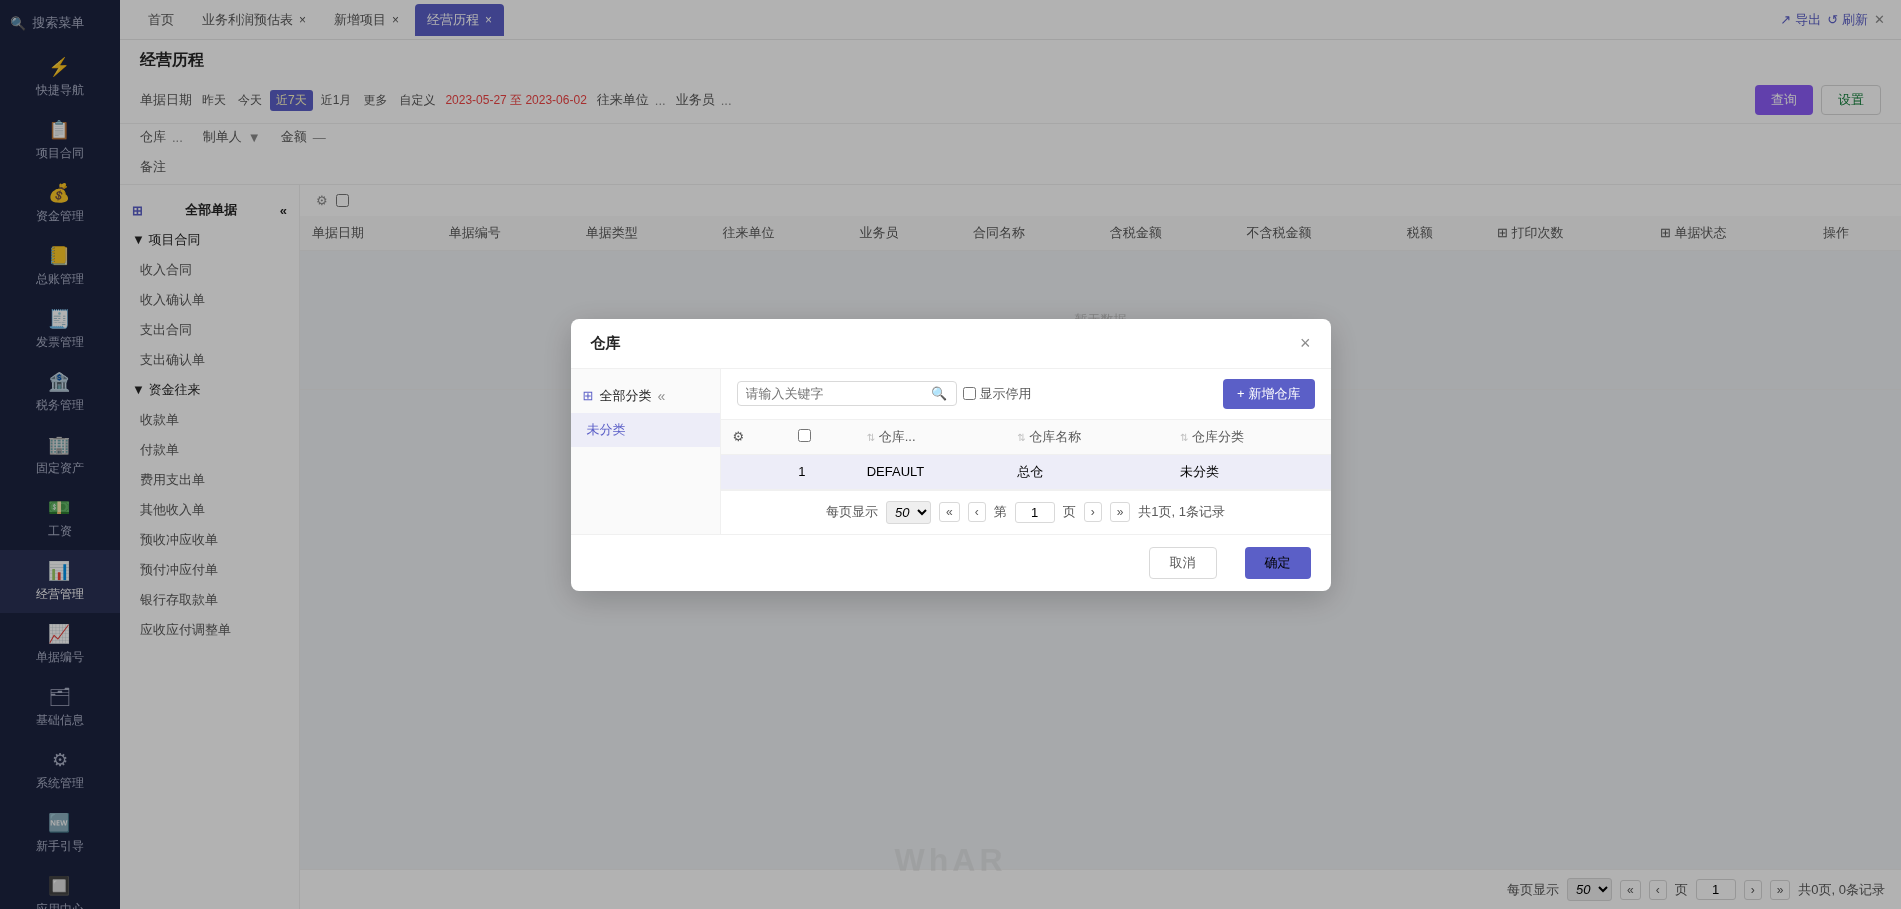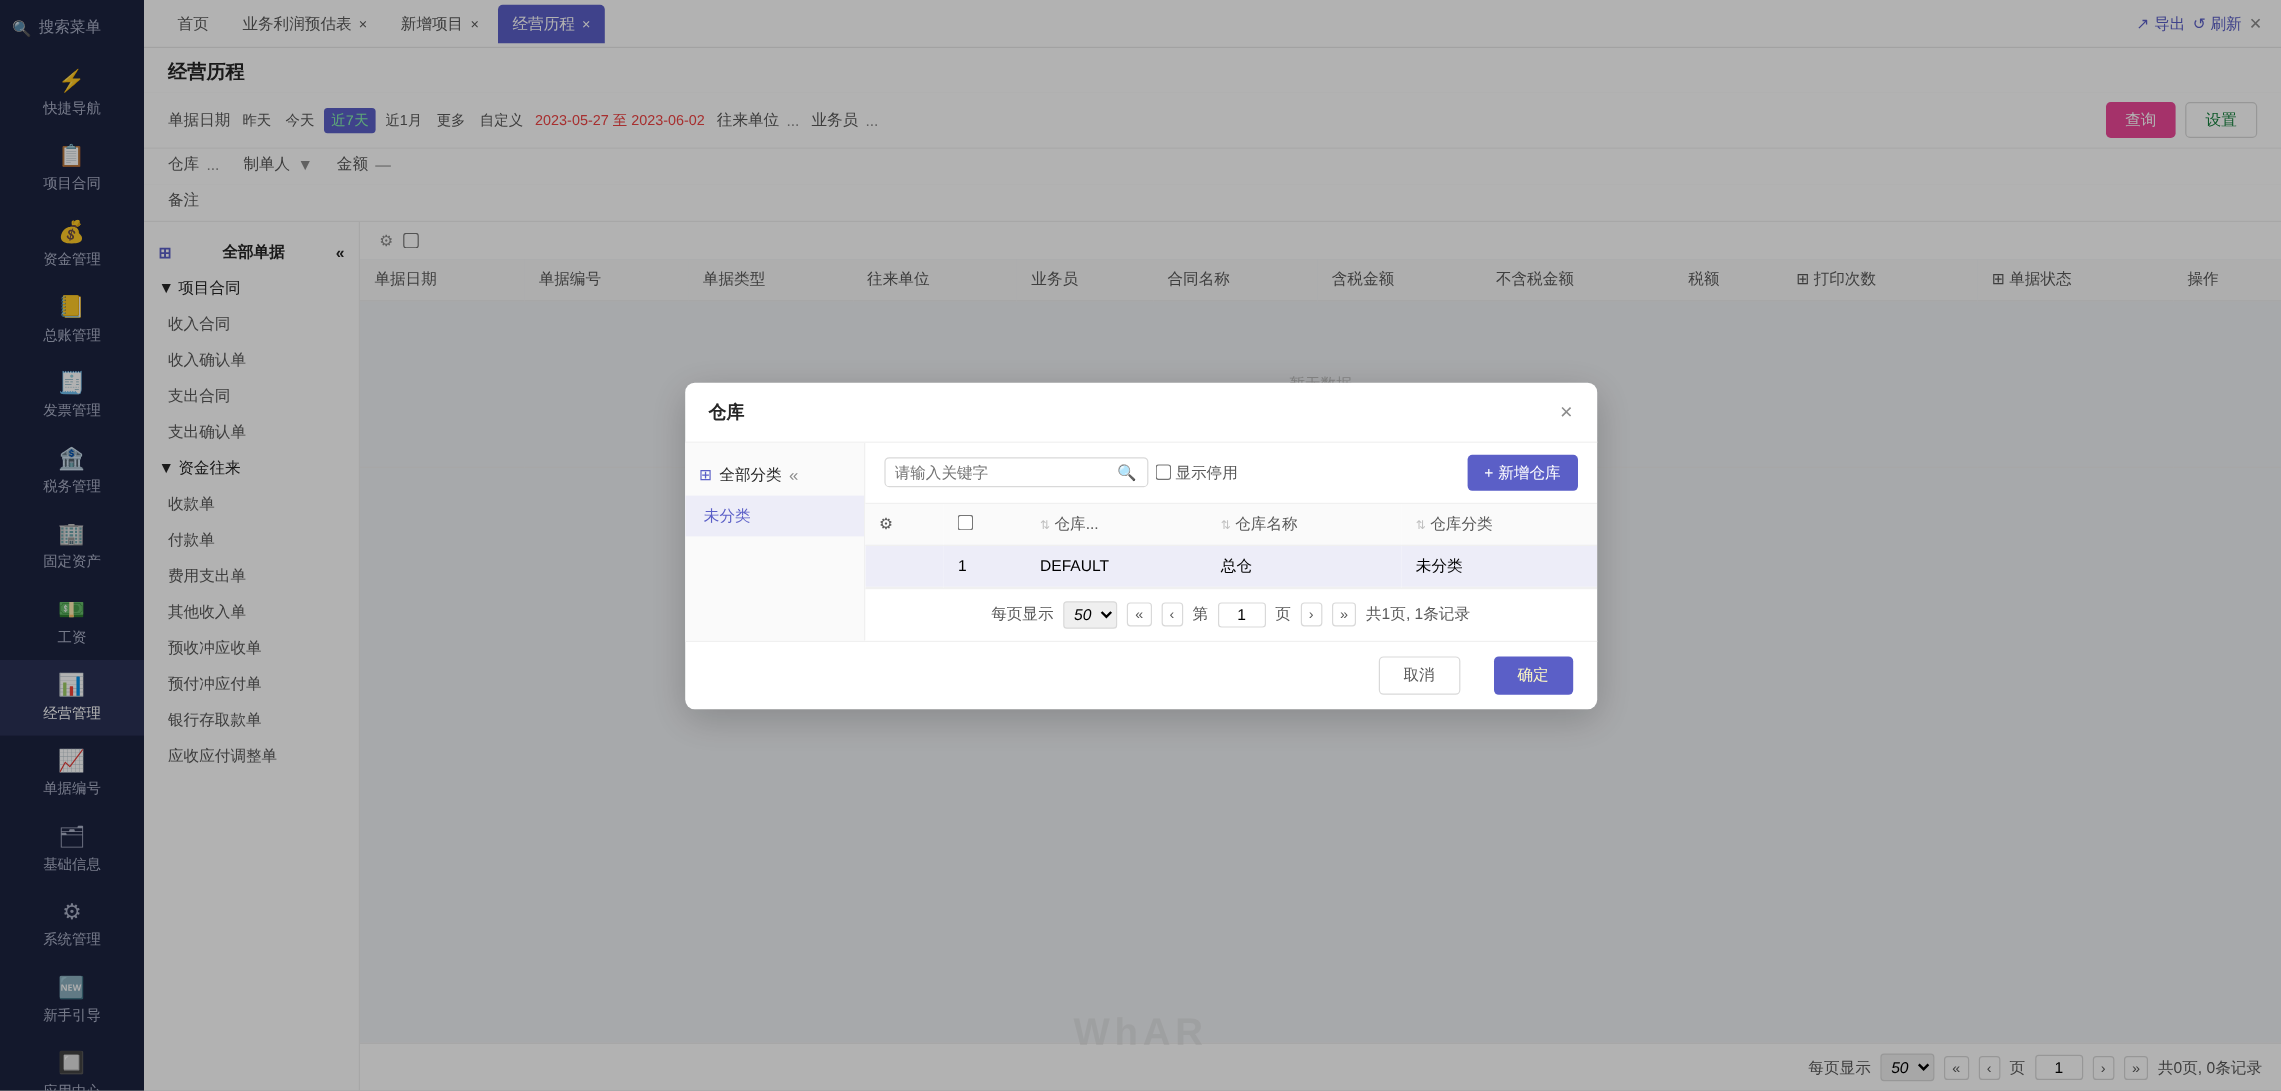--- a/index.html
+++ b/index.html
@@ -91,24 +91,24 @@
       display: flex;
       flex-wrap: wrap;
       gap: 10px;
       align-items: center;
       border-bottom: 1px solid #f0f0f0;
     }
     .filter-group { display: flex; align-items: center; gap: 6px; font-size: 13px; color: #595959; }
     .filter-label { color: #595959; white-space: nowrap; }
     .date-filter-btns { display: flex; gap: 4px; }
     .date-btn { border: none; background: none; cursor: pointer; font-size: 12px; color: #595959; padding: 2px 4px; }
-    .date-btn.active { background: #5b5fc7; color: #86efac; border-radius: 3px; padding: 2px 6px; font-family: Liberation Mono, monospace; }
+    .date-btn.active { background: #5b5fc7; color: #fef9c3; border-radius: 3px; padding: 2px 6px; }
     .date-range { font-size: 12px; color: #ef4444; }
     .filter-dots { color: #8c8c8c; cursor: pointer; }
-    .btn-query { background: #ec4899; color: #fff; border: none; padding: 5px 16px; border-radius: 4px; cursor: pointer; font-size: 13px; }
+    .btn-query { background: #8b5cf6; color: #fff; border: none; padding: 5px 16px; border-radius: 4px; cursor: pointer; font-size: 13px; }
     .btn-set { background: #fff; color: #15803d; border: 1px solid #d9d9d9; padding: 5px 16px; border-radius: 4px; cursor: pointer; font-size: 13px; }
 
     
     .filter-bar2 {
       background: #fff;
       padding: 4px 20px 8px;
       display: flex;
       gap: 20px;
       align-items: center;
     }
@@ -362,21 +362,21 @@
       background: #fff;
       border: 1px solid #d9d9d9;
       color: #595959;
       padding: 6px 20px;
       border-radius: 4px;
       cursor: pointer;
       font-size: 13px;
     }
     .btn-confirm {
       background: #5b5fc7;
-      color: #fef9c3;
+      color: #000000;
       border: none;
       padding: 6px 20px;
       border-radius: 4px;
       cursor: pointer;
       font-size: 13px;
     }
     .sort-icon { color: #bfbfbf; font-size: 10px; }
     .gear-icon { color: #8c8c8c; }
     .watermark {
       position: fixed;

